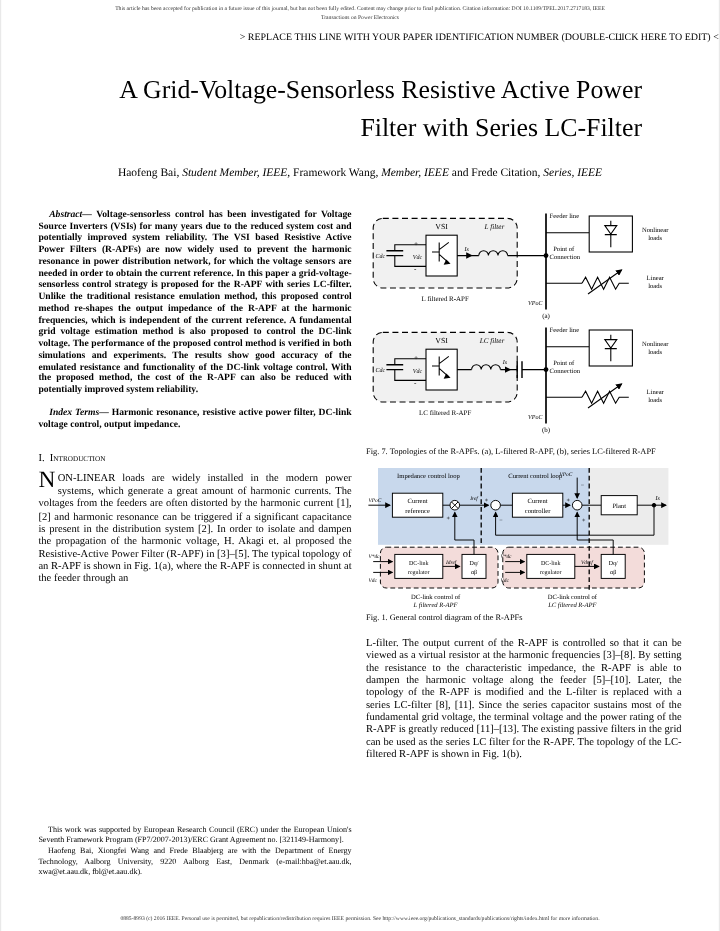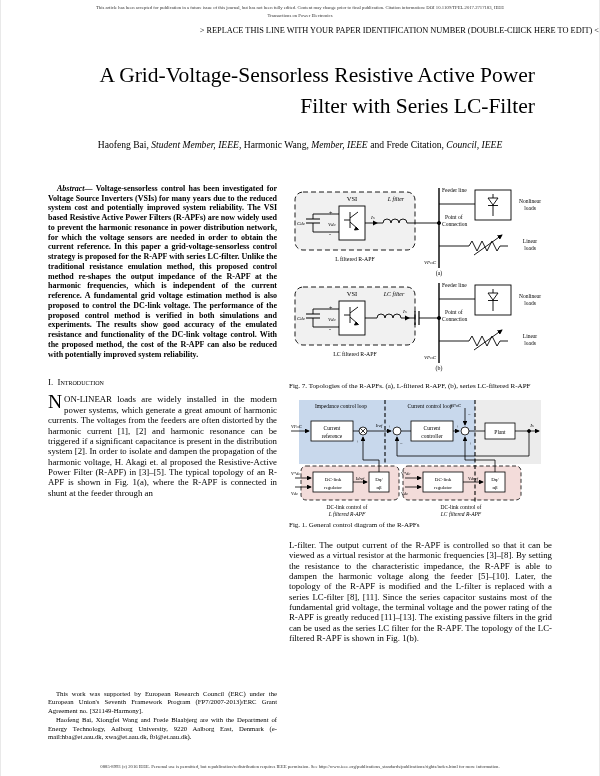--- a/index.html
+++ b/index.html
@@ -12,21 +12,21 @@
   }
   .notice { font-size:4.7px; line-height:1.6; text-align:center; padding-top:4px; color:#333; }
   .runhead { position:relative; font-size:8.3px; text-align:right; margin-top:7px; }
   .pagenum { position:absolute; right:80px; top:0; }
   .title {
     font-size:21.5px; font-weight:normal; text-align:right;
     width:470px; margin:25px auto 0; line-height:1.42;
   }
   .authors { text-align:center; font-size:9.6px; line-height:1.55; width:470px; margin:17px auto 0; }
   .authors .it { font-style:italic; }
-  .cols { display:flex; gap:12px; padding:0 47px; margin-top:31px; height:558px; }
+  .cols { display:flex; gap:12px; padding:0 31px; margin-top:21px; height:558px; }
   .col { width:263px; display:flex; flex-direction:column; }
   .abstract, .idxterms {
     font-weight:bold; font-size:8px; line-height:1.22; text-align:justify;
     margin:0 0 9px; text-indent:9px;
   }
   .lead { font-style:italic; }
   .sechead { text-align:left; font-size:8.8px; margin:9px 0 7px; font-weight:normal; }
   .sc { font-variant:small-caps; }
   .body-p { font-size:8.8px; line-height:1.18; text-align:justify; margin:0 0 2px; }
   .indent { text-indent:9px; }
@@ -49,27 +49,28 @@
   <div>This article has been accepted for publication in a future issue of this journal, but has not been fully edited. Content may change prior to final publication. Citation information: DOI 10.1109/TPEL.2017.2717183, IEEE</div>
   <div>Transactions on Power Electronics</div>
 </div>
 <div class="runhead">
   <span>&gt; REPLACE THIS LINE WITH YOUR PAPER IDENTIFICATION NUMBER (DOUBLE-CLICK HERE TO EDIT) &lt;</span>
   <span class="pagenum">1</span>
 </div>
 
 <h1 class="title">A Grid-Voltage-Sensorless Resistive Active Power Filter with Series LC-Filter</h1>
 <div class="authors">
-  <span>Haofeng Bai, </span><span class="it">Student Member, IEEE</span><span>, Harmonic Wang, </span><span class="it">Member, IEEE</span><span> and Frede Citation, </span><span class="it">Council, IEEE</span>
+  <span>Haofeng Bai, </span><span class="it">Student Member, IEEE</span><span>, Framework Wang, </span><span class="it">Member, IEEE</span><span> and Frede Citation, </span><span class="it">Series, IEEE</span>
 </div>
 
 <div class="cols">
 
   <div class="col">
     <p class="abstract"><span class="lead">Abstract—</span><span> Voltage-sensorless control has been investigated for Voltage Source Inverters (VSIs) for many years due to the reduced system cost and potentially improved system reliability. The VSI based Resistive Active Power Filters (R-APFs) are now widely used to prevent the harmonic resonance in power distribution network, for which the voltage sensors are needed in order to obtain the current reference. In this paper a grid-voltage-sensorless control strategy is proposed for the R-APF with series LC-filter. Unlike the traditional resistance emulation method, this proposed control method re-shapes the output impedance of the R-APF at the harmonic frequencies, which is independent of the current reference. A fundamental grid voltage estimation method is also proposed to control the DC-link voltage. The performance of the proposed control method is verified in both simulations and experiments. The results show good accuracy of the emulated resistance and functionality of the DC-link voltage control. With the proposed method, the cost of the R-APF can also be reduced with potentially improved system reliability.</span></p>
+    <p class="idxterms"><span class="lead">Index Terms—</span><span> Harmonic resonance, resistive active power filter, DC-link voltage control, output impedance.</span></p>
     <h2 class="sechead"><span>I.</span>&nbsp;&nbsp;<span class="sc">Introduction</span></h2>
     <p class="body-p"><span class="dropcap">N</span><span>ON-LINEAR loads are widely installed in the modern power systems, which generate a great amount of harmonic currents. The voltages from the feeders are often distorted by the harmonic current [1], [2] and harmonic resonance can be triggered if a significant capacitance is present in the distribution system [2]. In order to isolate and dampen the propagation of the harmonic voltage, H. Akagi et. al proposed the Resistive-Active Power Filter (R-APF) in [3]–[5]. The typical topology of an R-APF is shown in Fig. 1(a), where the R-APF is connected in shunt at the feeder through an</span></p>
     <div class="footnote">
       <p>This work was supported by European Research Council (ERC) under the European Union's Seventh Framework Program (FP7/2007-2013)/ERC Grant Agreement no. [321149-Harmony].</p>
       <p>Haofeng Bai, Xiongfei Wang and Frede Blaabjerg are with the Department of Energy Technology, Aalborg University, 9220 Aalborg East, Denmark (e-mail:hba@et.aau.dk, xwa@et.aau.dk, fbl@et.aau.dk).</p>
     </div>
   </div>
 
   <div class="col">
 

